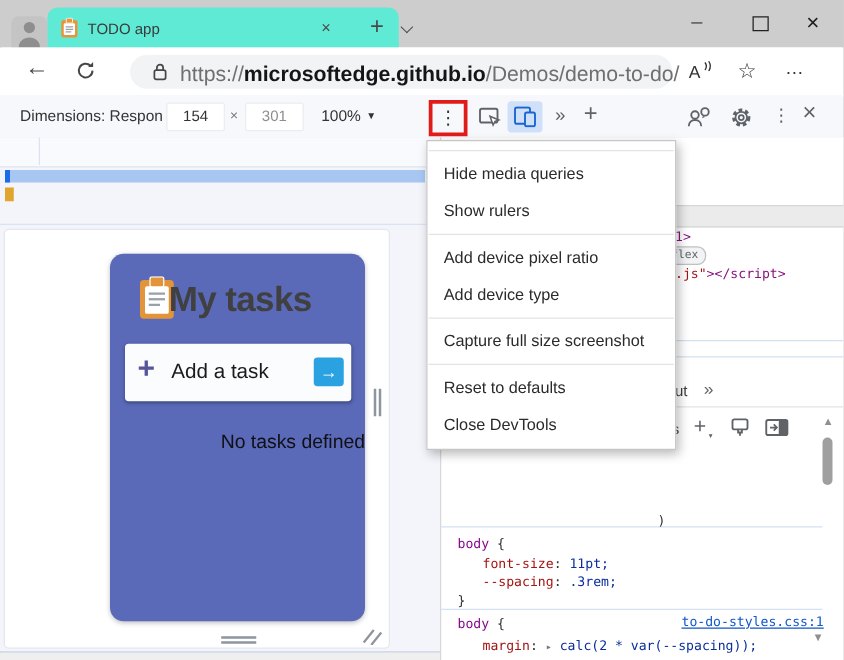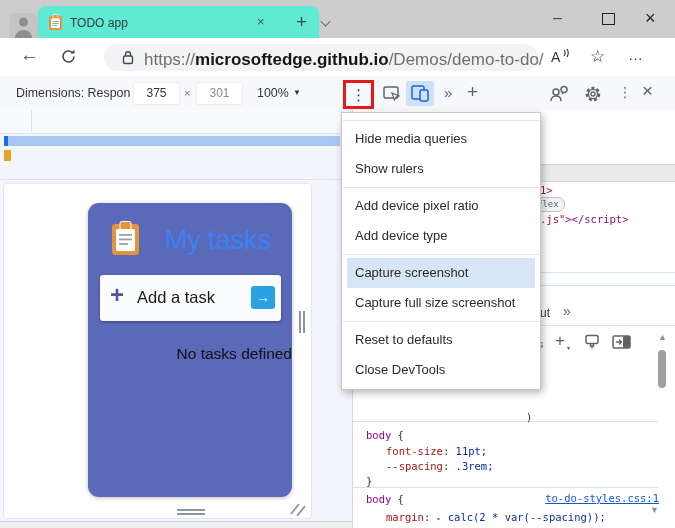--- a/index.html
+++ b/index.html
@@ -28,21 +28,21 @@
   
   .emu{left:0;top:110px;width:352px;height:411px;background:#f3f5fa;}
   .ruler{left:0;top:110px;width:352px;height:23px;background:#f9fafd;border-bottom:1px solid #dce3f0;}
   .vline{left:31px;top:110px;width:1px;height:22px;background:#dce3f0;}
   .mq-blue{left:4px;top:136px;width:336px;height:10px;background:#a7c6f2;}
   .mq-blue-cap{left:4px;top:136px;width:4px;height:10px;background:#1c6ce8;}
   .mq-yellow{left:4px;top:150px;width:7px;height:11px;background:#e1a42c;}
   .mq-sep{left:0;top:179px;width:352px;height:1px;background:#d9e3f2;}
   .viewport{left:3px;top:183px;width:307px;height:334px;background:#fff;border:1px solid #e4e7ef;border-radius:4px;}
   .card{left:88px;top:203px;width:204px;height:294px;background:#5a69b8;border-radius:11px;box-shadow:0 1px 4px rgba(0,0,0,.25);}
-  .card-title{left:164px;top:224px;font-size:28px;font-weight:400;color:#3b82f6;letter-spacing:-.5px;}
+  .card-title{left:135px;top:224px;font-size:28px;font-weight:700;color:#404040;letter-spacing:-.5px;}
   .addbar{left:100px;top:275px;width:181px;height:46px;background:#fbfcfd;border-radius:3px;box-shadow:0 1px 3px rgba(0,0,0,.35);}
   .addplus{left:110px;top:281px;font-size:24px;font-weight:700;color:#55559c;}
   .addlabel{left:137px;top:288px;font-size:16.5px;color:#1a1a1a;}
   .gobtn{left:251px;top:286px;width:24px;height:23px;background:#2aa2e2;border-radius:3px;
          color:#fff;font-weight:700;font-size:14px;text-align:center;line-height:23px;}
   .emptytext{left:88px;top:345px;width:204px;text-align:right;font-size:15.5px;color:#101014;}
   .hbar{background:#8f959e;}
   .strip{left:0;top:521px;width:352px;height:7px;background:#efefef;border-top:1px solid #c6d3e8;}
   
   .dtpanel{left:352px;top:110px;width:323px;height:418px;background:#fff;border-left:1px solid #d8d8d8;}
@@ -121,21 +121,21 @@
   <span class="abs" style="left:563px;top:48px;">
     <svg width="8" height="9" viewBox="0 0 8 9">
         <path d="M1 8a5 5 0 0 0 0-6M4 9a7.5 7.5 0 0 0 0-8" fill="none" stroke="#333" stroke-width="1.1"></path>
       </svg>
   </span>
   <span class="abs" style="left:590px;top:46px;font-size:17px;color:#333;">☆</span>
   <span class="abs" style="left:628px;top:46px;font-size:15px;color:#333;letter-spacing:1px;">…</span>
 
   <div class="abs toolrow"></div>
   <span class="abs dim-label">Dimensions: Respon</span>
-  <span class="dim-input" style="left:133px;top:82px;">375</span>
+  <span class="dim-input" style="left:133px;top:82px;">154</span>
   <span class="abs" style="left:184px;top:87px;font-size:11px;color:#777;">×</span>
   <span class="dim-input" style="left:196px;top:82px;color:#8e8e8e;">301</span>
   <span class="abs" style="left:257px;top:86px;font-size:12.4px;color:#333;">100%</span>
   <span class="abs" style="left:293px;top:88px;font-size:8px;color:#333;">▼</span>
   <div class="abs redbox"><span>⋮</span></div>
 
   <span class="abs" style="left:383px;top:85px;">
     <svg width="18" height="17" viewBox="0 0 18 17">
         <rect x="1" y="2" width="14" height="11" rx="1.5" fill="none" stroke="#5f6368" stroke-width="1.5"></rect>
         <path d="M9 8l7 3-3 1-1.5 3z" fill="#fff" stroke="#5f6368" stroke-width="1.2"></path>
@@ -257,20 +257,19 @@
   <span class="abs mono" style="left:386px;top:511px;"><span class="propc">margin</span><span class="punct">:</span> <span style="color:#777;font-size:8px;">▸</span><span class="valc"> calc(2 * var(--spacing));</span></span>
 
   <div class="abs menu">
     <div class="msep"></div>
     <div class="mi">Hide media queries</div>
     <div class="mi">Show rulers</div>
     <div class="msep"></div>
     <div class="mi">Add device pixel ratio</div>
     <div class="mi">Add device type</div>
     <div class="msep"></div>
-    <div class="mi hl">Capture screenshot</div>
     <div class="mi">Capture full size screenshot</div>
     <div class="msep"></div>
     <div class="mi">Reset to defaults</div>
     <div class="mi">Close DevTools</div>
   </div>
 
 </div>
 
 </body></html>

